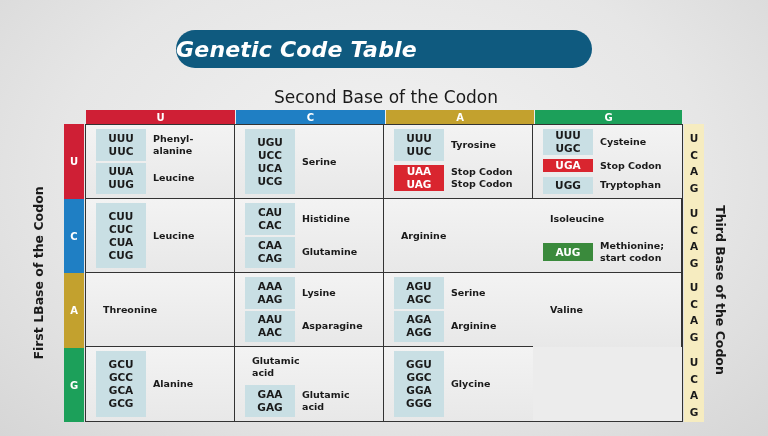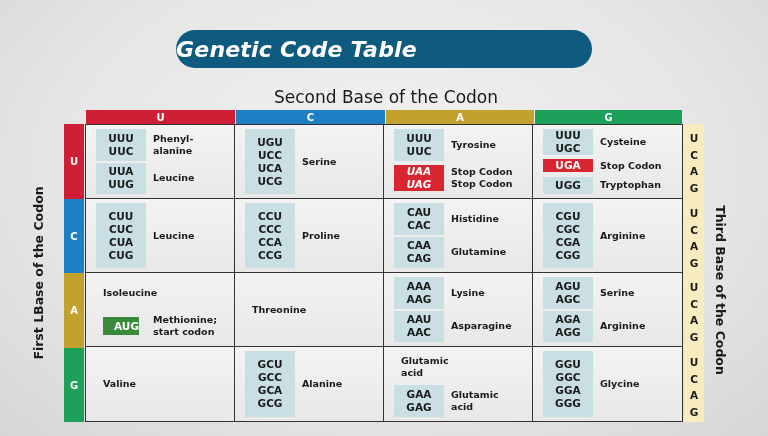--- a/index.html
+++ b/index.html
@@ -57,21 +57,21 @@
   .group {
     flex:1; display:flex; align-items:center;
   }
   .codons {
     width:50px; align-self:stretch;
     background:#c9dfe4; display:flex; flex-direction:column; justify-content:center;
     align-items:center;
   }
   .codon { font-weight:bold; font-size:10.5px; line-height:13px; color:#1a1a1a; }
   .codon.stop { background:#d9252f; color:#fff; width:50px; text-align:center; }
-  .codon.start { background:#3a8a3c; color:#fff; width:36px; text-align:right; line-height:18px; }
+  .codon.start { background:#3a8a3c; color:#fff; width:50px; text-align:center; line-height:18px; }
   .aa {
     padding-left:7px; font-weight:bold; font-size:9.5px; line-height:12px;
     display:flex; flex-direction:column; justify-content:center;
   }
   .aa-line { display:block; }
   .third-bar {
     position:absolute; left:684px; top:124px; width:20px; height:298px;
     background:#f6ecc0;
   }
   .third-letter {
@@ -144,21 +144,21 @@
       <div class="group">
         <div class="codons">
           <span class="codon">UUU</span>
           <span class="codon">UUC</span>
         </div>
         <div class="aa">
           <span class="aa-line">Tyrosine</span>
         </div>
       </div>
       <div class="group">
-        <div class="codons" style="background: transparent; font-style: italic;">
+        <div class="codons" style="background: transparent;">
           <span class="codon stop">UAA</span>
           <span class="codon stop">UAG</span>
         </div>
         <div class="aa">
           <span class="aa-line">Stop Codon</span>
           <span class="aa-line">Stop Codon</span>
         </div>
       </div>
     </div>
     <div class="cell c3 r0">
@@ -194,33 +194,20 @@
           <span class="codon">CUU</span>
           <span class="codon">CUC</span>
           <span class="codon">CUA</span>
           <span class="codon">CUG</span>
         </div>
         <div class="aa">
           <span class="aa-line">Leucine</span>
         </div>
       </div>
     </div>
-    <div class="cell c1 r1">
-      <div class="group">
-        <div class="codons">
-          <span class="codon">CCU</span>
-          <span class="codon">CCC</span>
-          <span class="codon">CCA</span>
-          <span class="codon">CCG</span>
-        </div>
-        <div class="aa">
-          <span class="aa-line">Proline</span>
-        </div>
-      </div>
-    </div>
     <div class="cell c2 r1">
       <div class="group">
         <div class="codons">
           <span class="codon">CAU</span>
           <span class="codon">CAC</span>
         </div>
         <div class="aa">
           <span class="aa-line">Histidine</span>
         </div>
       </div>
@@ -229,26 +216,20 @@
           <span class="codon">CAA</span>
           <span class="codon">CAG</span>
         </div>
         <div class="aa">
           <span class="aa-line">Glutamine</span>
         </div>
       </div>
     </div>
     <div class="cell c3 r1">
       <div class="group">
-        <div class="codons">
-          <span class="codon">CGU</span>
-          <span class="codon">CGC</span>
-          <span class="codon">CGA</span>
-          <span class="codon">CGG</span>
-        </div>
         <div class="aa">
           <span class="aa-line">Arginine</span>
         </div>
       </div>
     </div>
     <div class="cell c0 r2">
       <div class="group">
         <div class="aa">
           <span class="aa-line">Isoleucine</span>
         </div>

